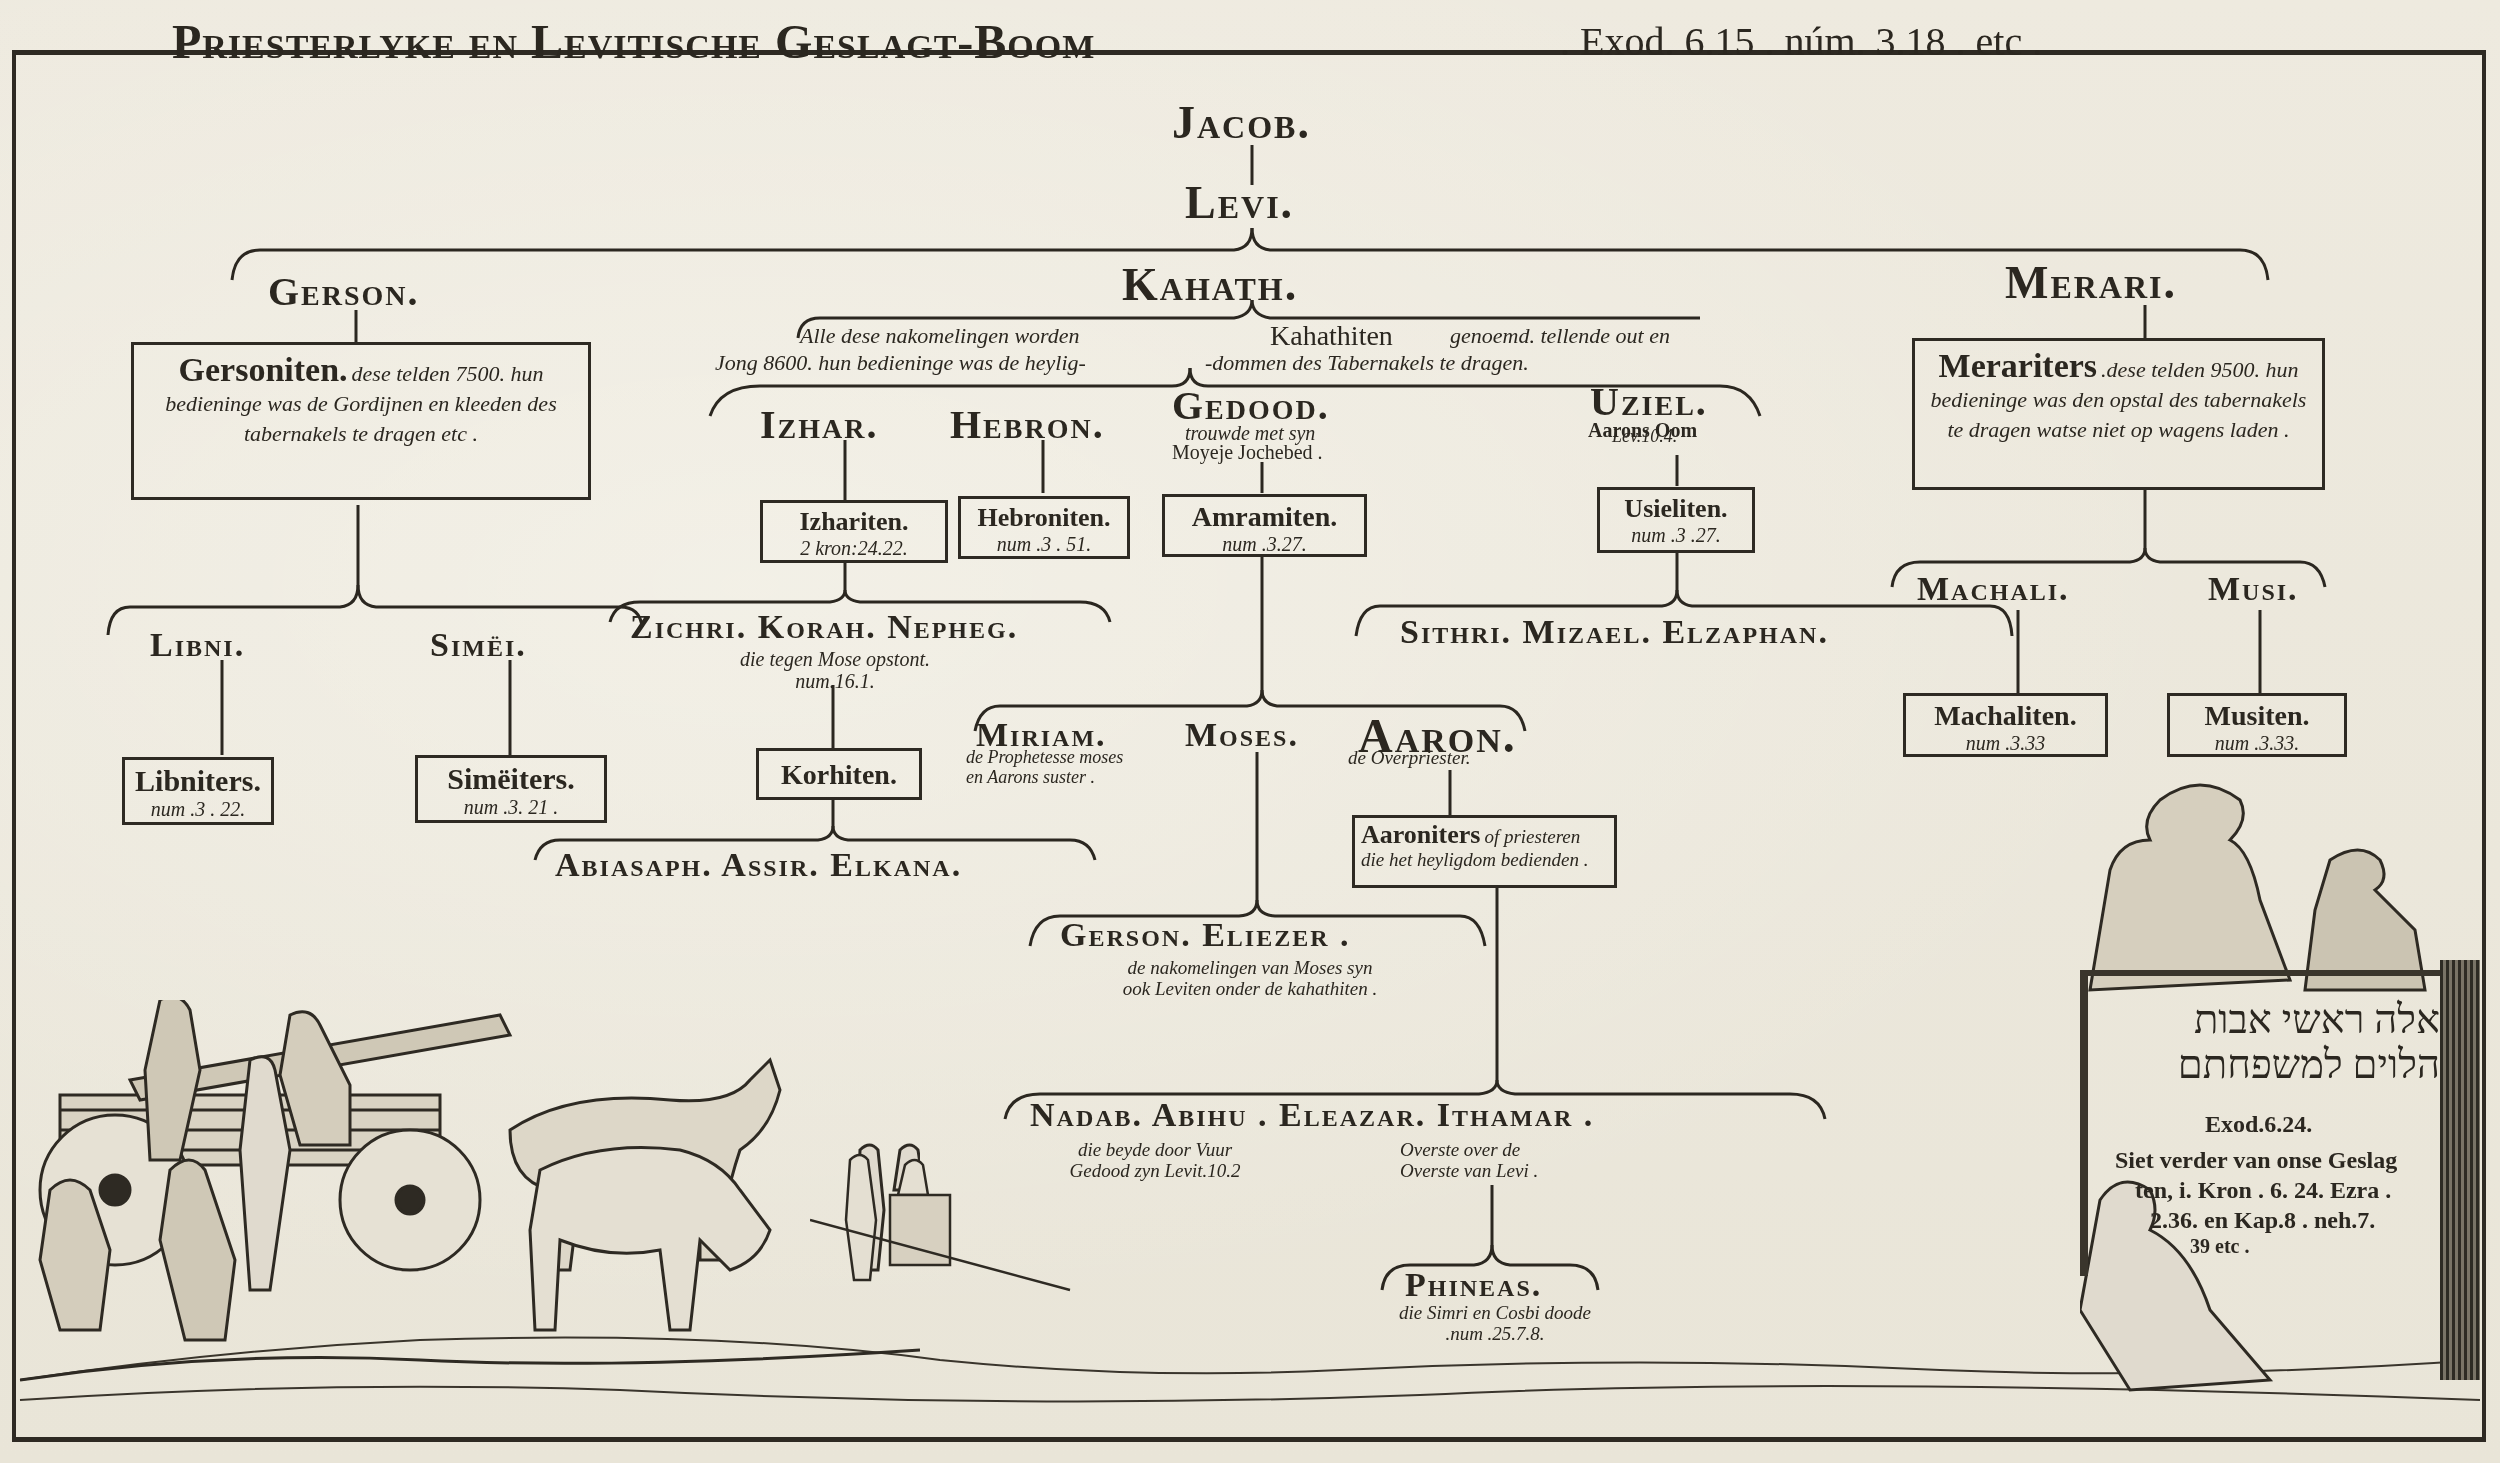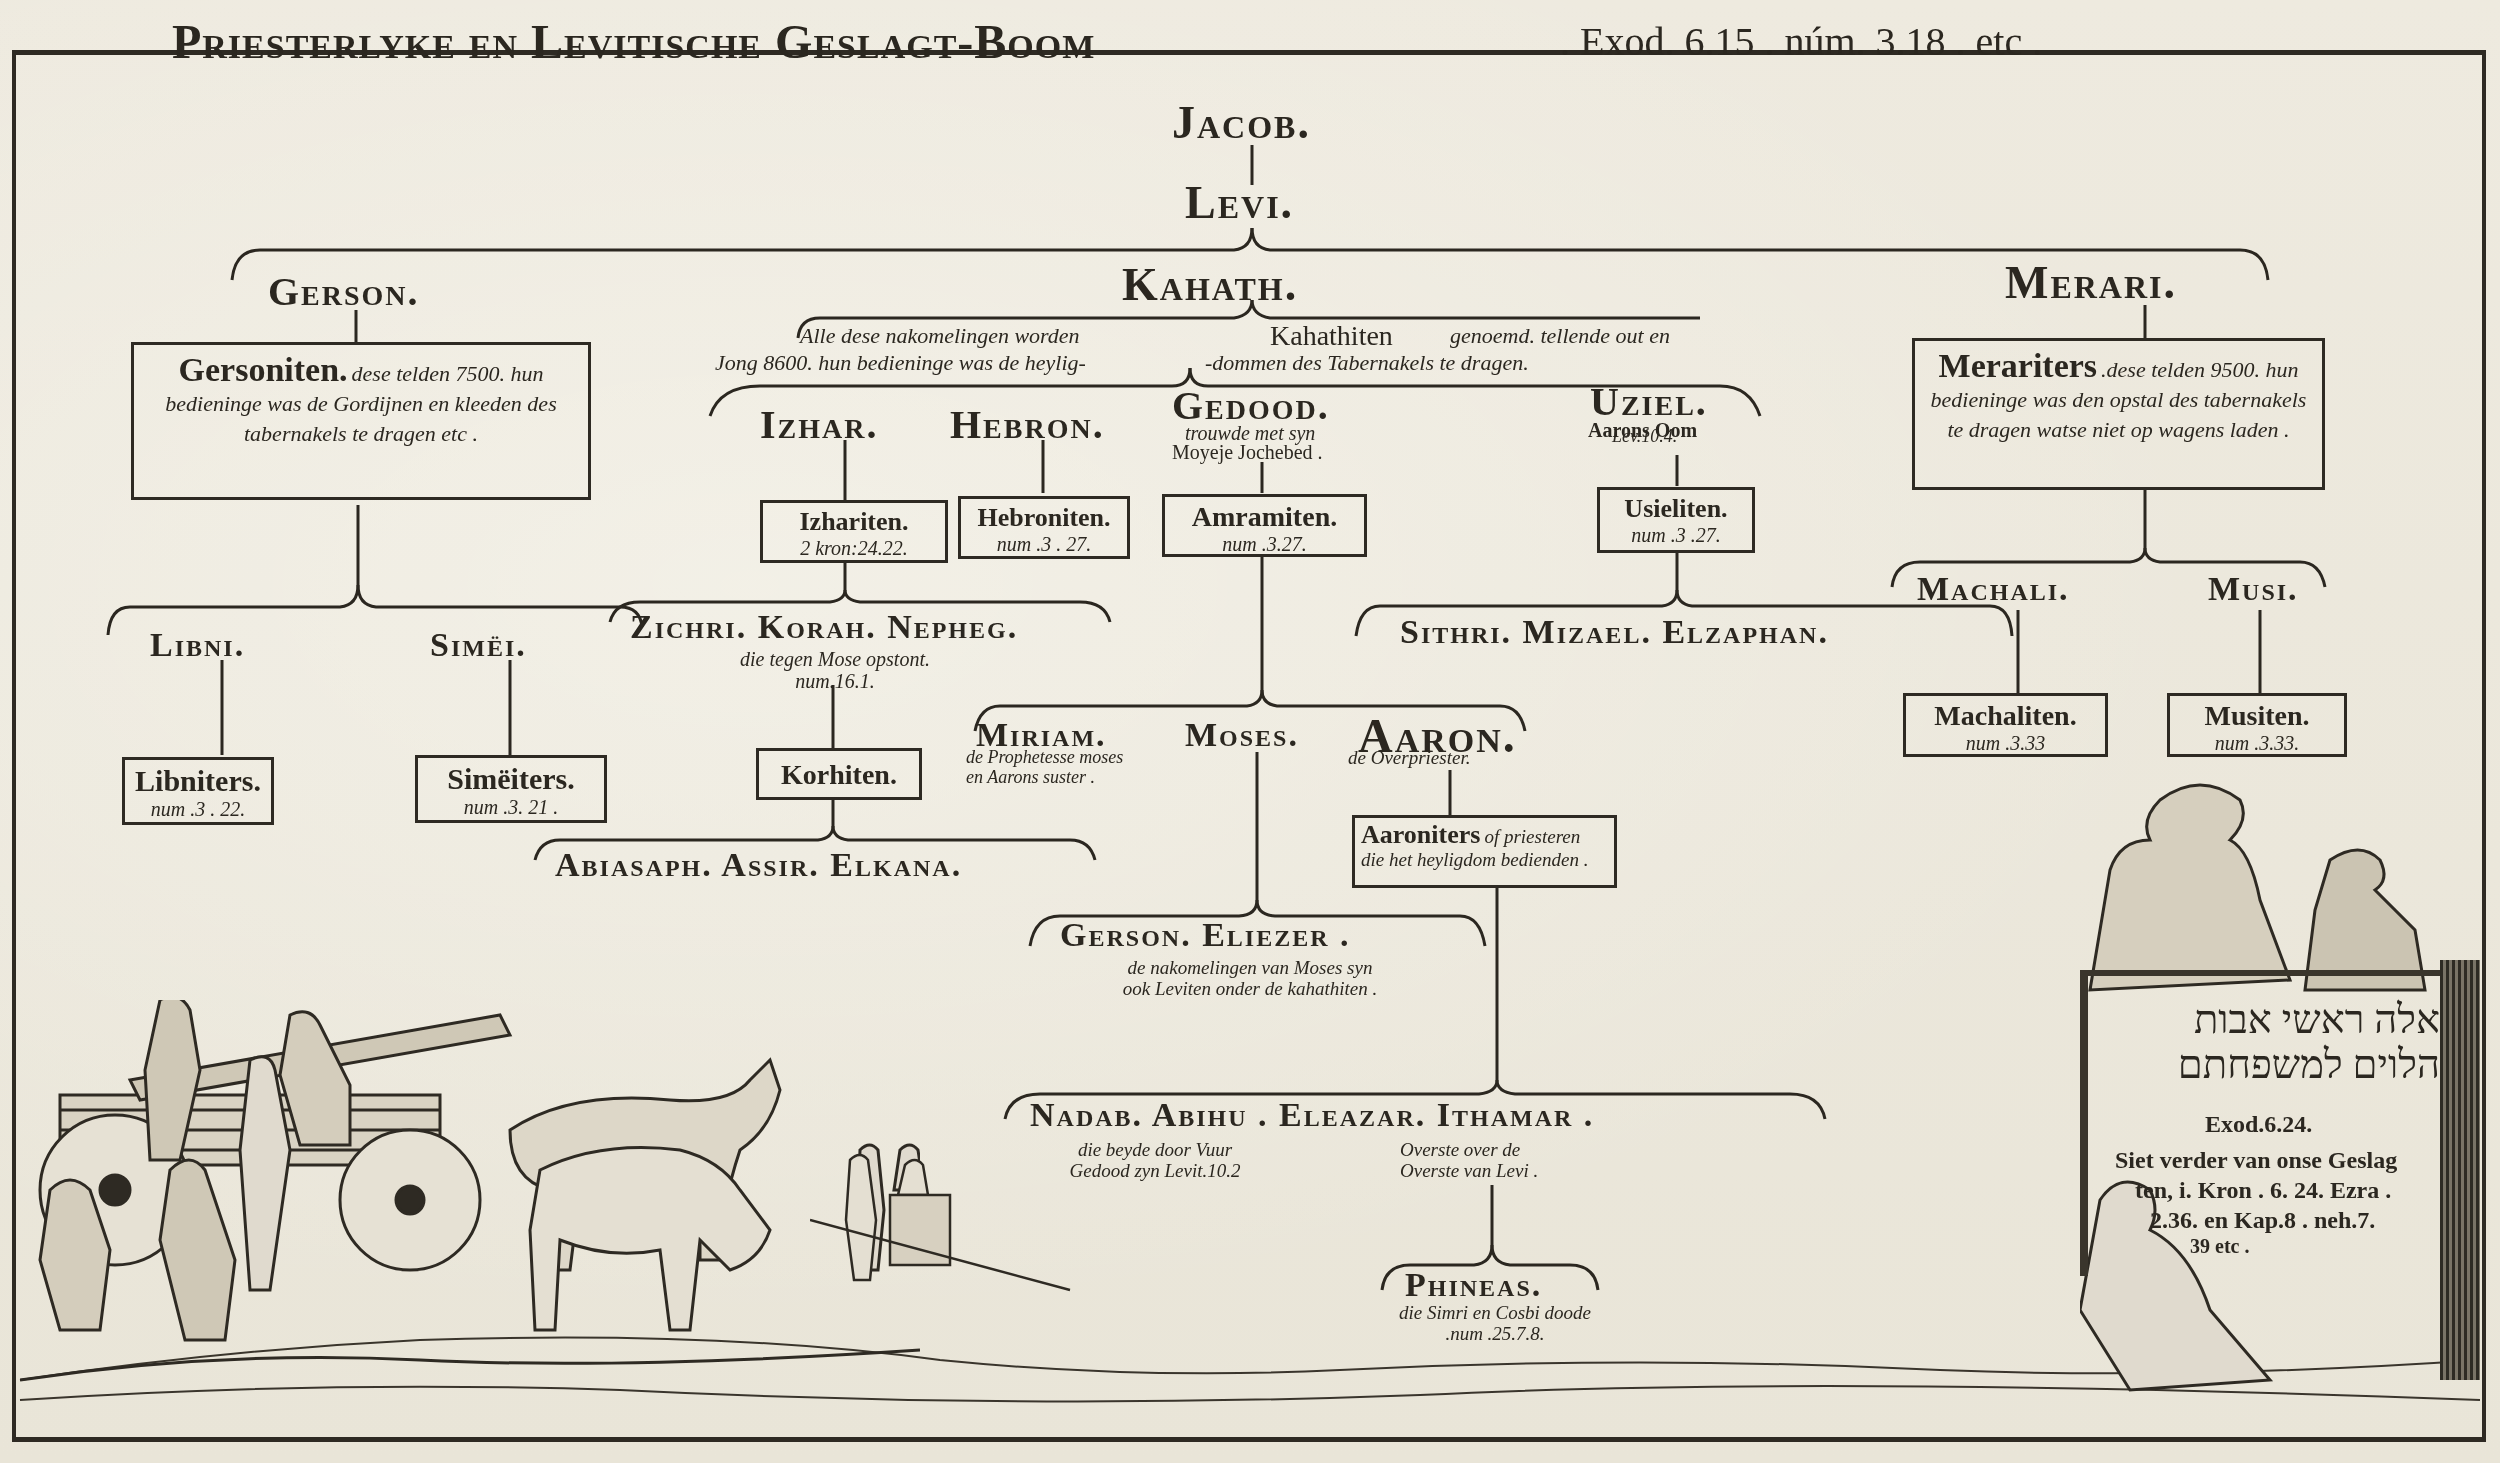--- a/index.html
+++ b/index.html
@@ -151,21 +151,21 @@
 <div class="t caps n2" style="left:1590px;top:382px;">Uziel.</div>
 <div class="t" style="left:1588px;top:420px;font-size:20px;font-weight:bold;">Aarons Oom</div>
 <div class="t it" style="left:1612px;top:427px;font-size:18px;">Lev.10.4.</div>
 
 <div class="box" style="left:760px;top:500px;width:188px;height:63px;">
   <span class="h" style="font-size:26px;">Izhariten.</span>
   <span class="s">2 kron:24.22.</span>
 </div>
 <div class="box" style="left:958px;top:496px;width:172px;height:63px;">
   <span class="h" style="font-size:26px;">Hebroniten.</span>
-  <span class="s">num .3 . 27.</span>
+  <span class="s">num .3 . 51.</span>
 </div>
 <div class="box" style="left:1162px;top:494px;width:205px;height:63px;">
   <span class="h" style="font-size:28px;">Amramiten.</span>
   <span class="s">num .3.27.</span>
 </div>
 <div class="box" style="left:1597px;top:487px;width:158px;height:66px;">
   <span class="h" style="font-size:26px;">Usieliten.</span>
   <span class="s">num .3 .27.</span>
 </div>
 

